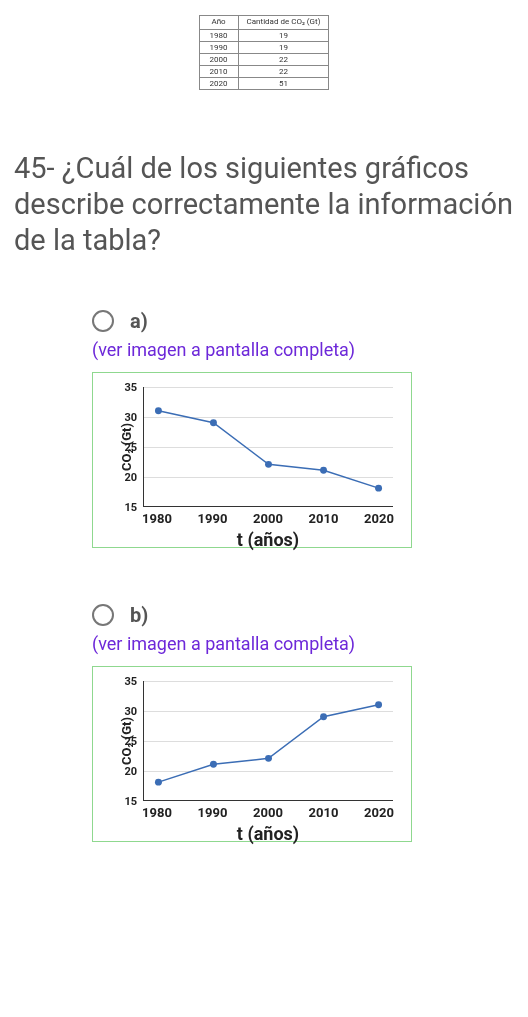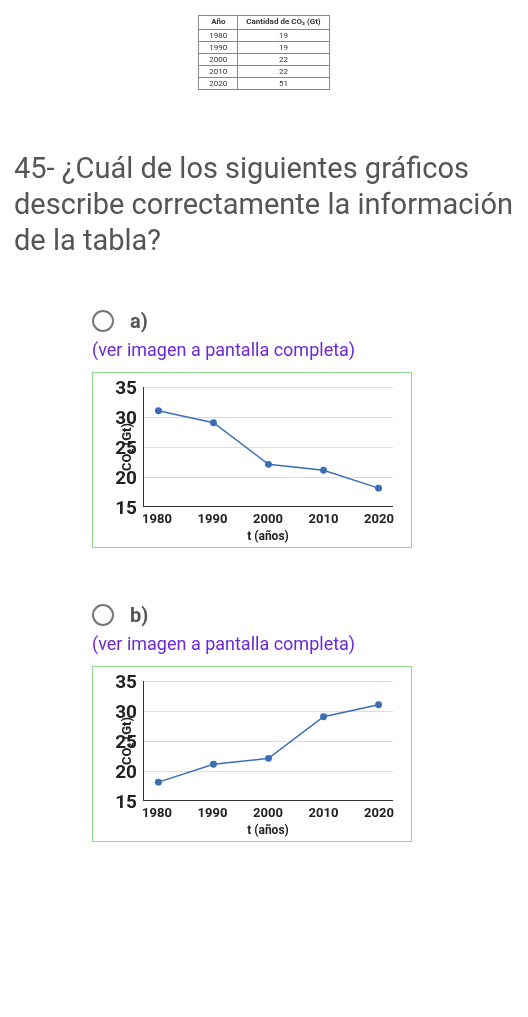--- a/index.html
+++ b/index.html
@@ -23,21 +23,21 @@
     border-collapse: collapse;
     margin: 0 auto;
     font-size: 8px;
   }
   .data-table th, .data-table td {
     border: 1px solid #888;
     padding: 1px 10px;
     text-align: center;
   }
   .data-table th {
-    font-weight: bold;
+    font-weight: normal;
     line-height: 1.1;
     padding: 2px 8px;
   }
   .question {
     font-size: 29px;
     font-weight: 400;
     color: #555;
     padding: 0 14px;
     line-height: 1.25;
     margin-bottom: 50px;
@@ -91,21 +91,21 @@
   }
   .hgrid {
     position: absolute;
     left: 0; right: 0;
     border-top: 1px solid #ddd;
   }
   .ytick-label {
     position: absolute;
     right: 100%;
     transform: translateY(-50%);
-    font-size: 19px;
+    font-size: 11px;
     font-weight: bold;
     color: #222;
     padding-right: 6px;
   }
   .xtick-label {
     position: absolute;
     top: 100%;
     transform: translateX(-50%);
     font-size: 13px;
     font-weight: bold;
@@ -121,21 +121,21 @@
     font-weight: bold;
     color: #222;
     white-space: nowrap;
   }
   .xlabel {
     position: absolute;
     left: 50%;
     top: 100%;
     transform: translateX(-50%);
     margin-top: 22px;
-    font-size: 12px;
+    font-size: 18px;
     font-weight: bold;
     color: #222;
     white-space: nowrap;
   }
   .series {
     position: absolute;
     left: 0; top: 0;
     width: 100%; height: 100%;
     overflow: visible;
   }

